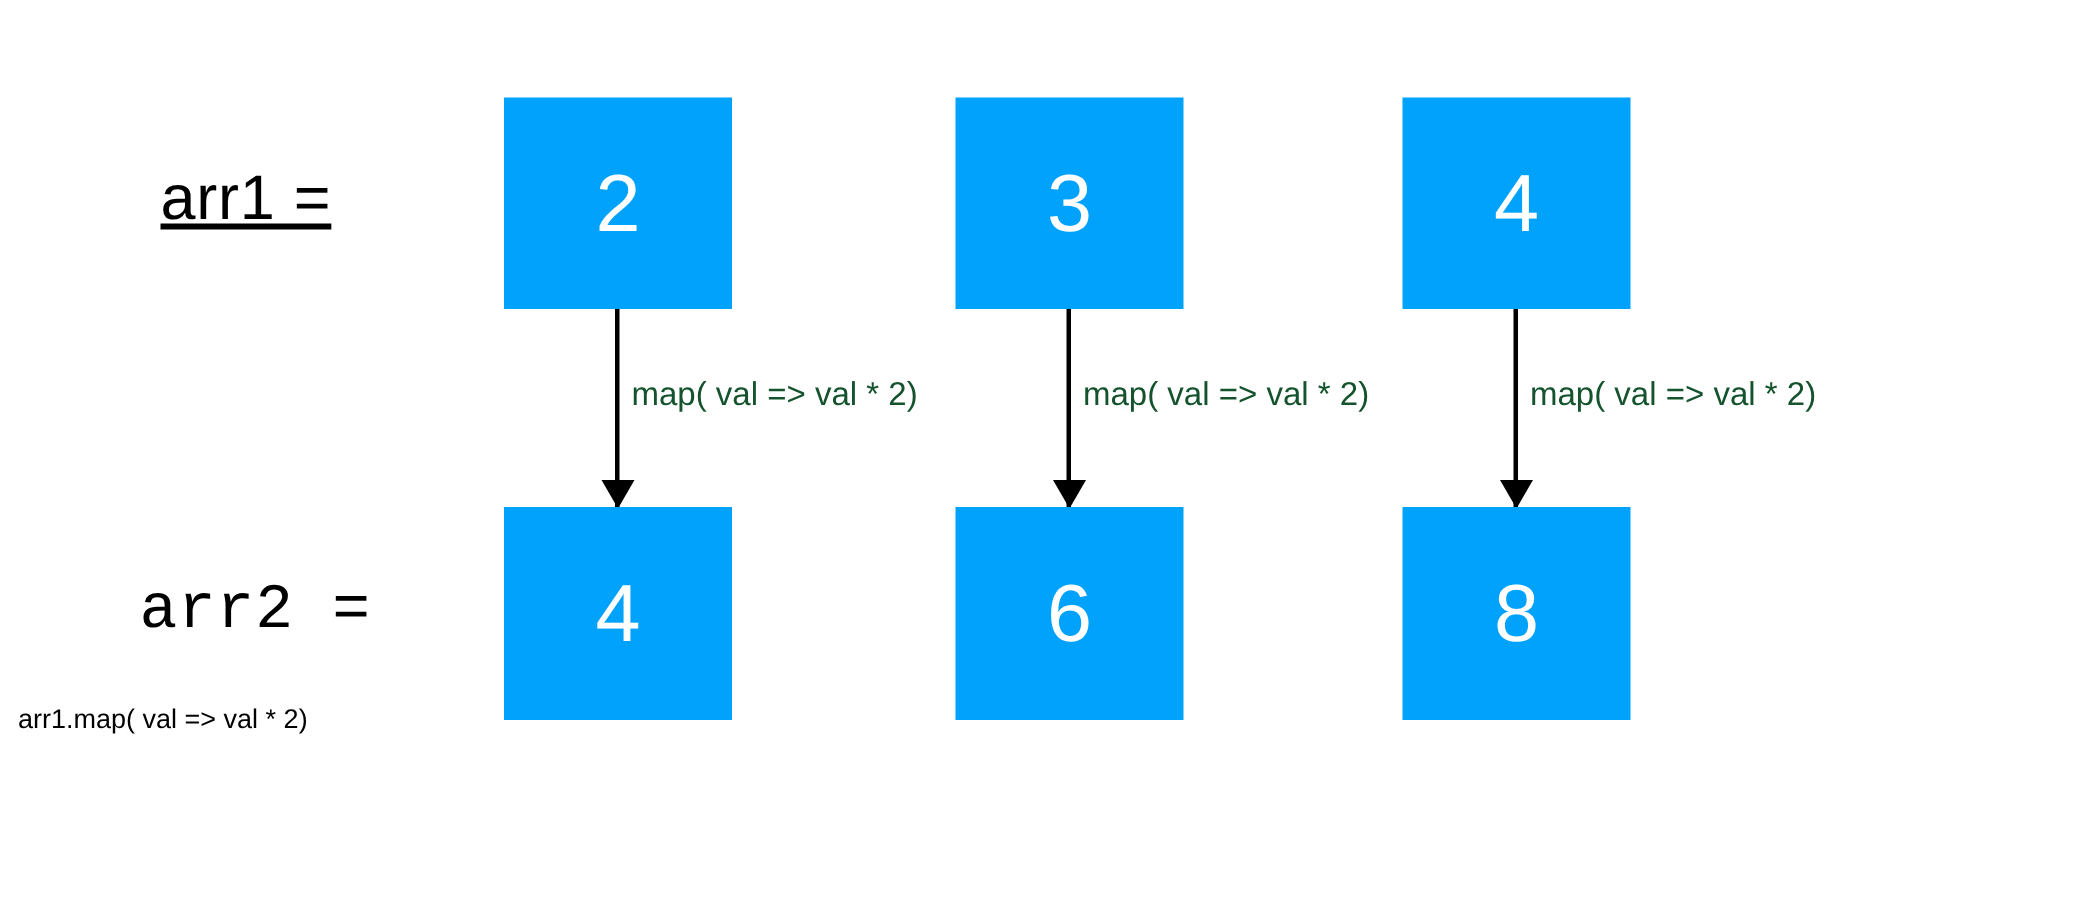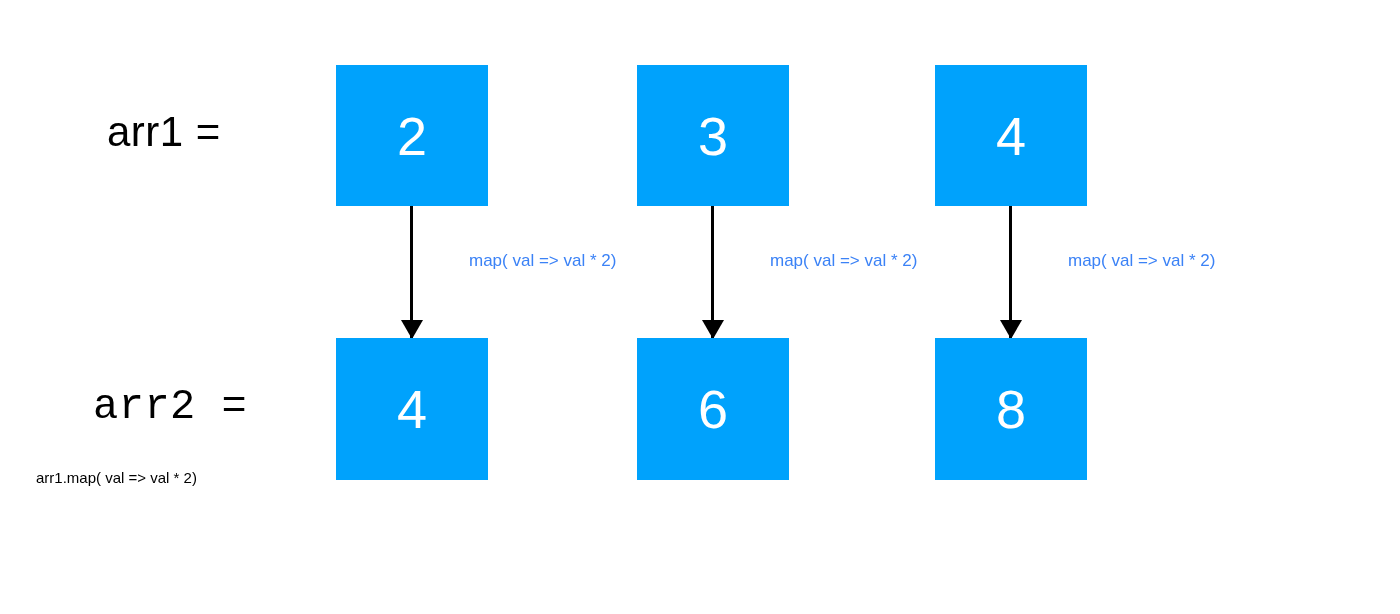--- a/index.html
+++ b/index.html
@@ -21,28 +21,28 @@
 
   
   .row-label {
     position: absolute;
     font-size: 42px;
     line-height: 1;
     color: #000000;
     white-space: nowrap;
     letter-spacing: 0.5px;
   }
-  #arr1-label { left: 107px; top: 111px; }
+  #arr1-label { left: 107px; top: 111px; text-decoration: underline; }
   #arr2-label { left: 93px; top: 386px; font-family: Liberation Mono, monospace; }
 
   .caption {
     position: absolute;
-    left: 36px;
+    left: 12px;
     top: 470px;
-    font-size: 15px;
+    font-size: 18px;
     line-height: 1;
     color: #000000;
     white-space: nowrap;
   }
 
   
   .box {
     position: absolute;
     background: #00a2fc;
     display: flex;
@@ -82,25 +82,24 @@
     border-right: 11px solid transparent;
     border-top: 19px solid #000000;
   }
   #arrow-0 { left: 410px; }
   #arrow-1 { left: 711px; }
   #arrow-2 { left: 1009px; }
 
   .arrow-label {
     position: absolute;
     top: 252px;
-    font-size: 17px;
+    font-size: 22px;
     line-height: 1;
-    color: #3b82f6;
+    color: #14532d;
     white-space: nowrap;
-    margin-left: 48px;
   }
   #arrow-label-0 { left: 421px; }
   #arrow-label-1 { left: 722px; }
   #arrow-label-2 { left: 1020px; }
 </style>
 </head>
 <body>
 
 <div id="canvas">
 

